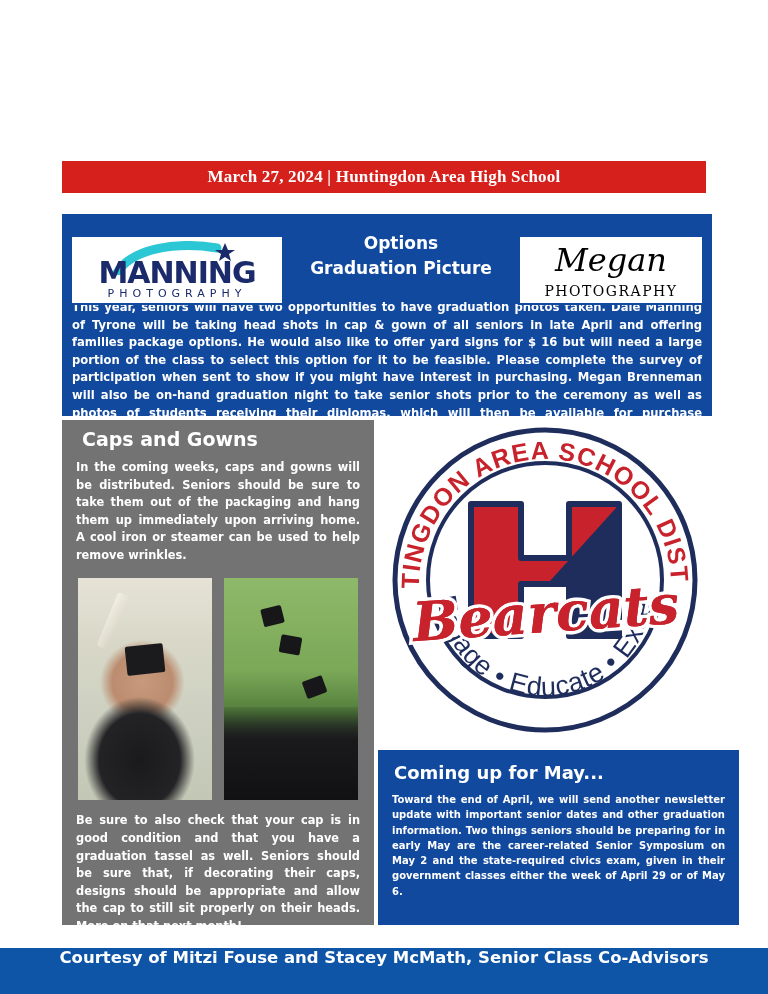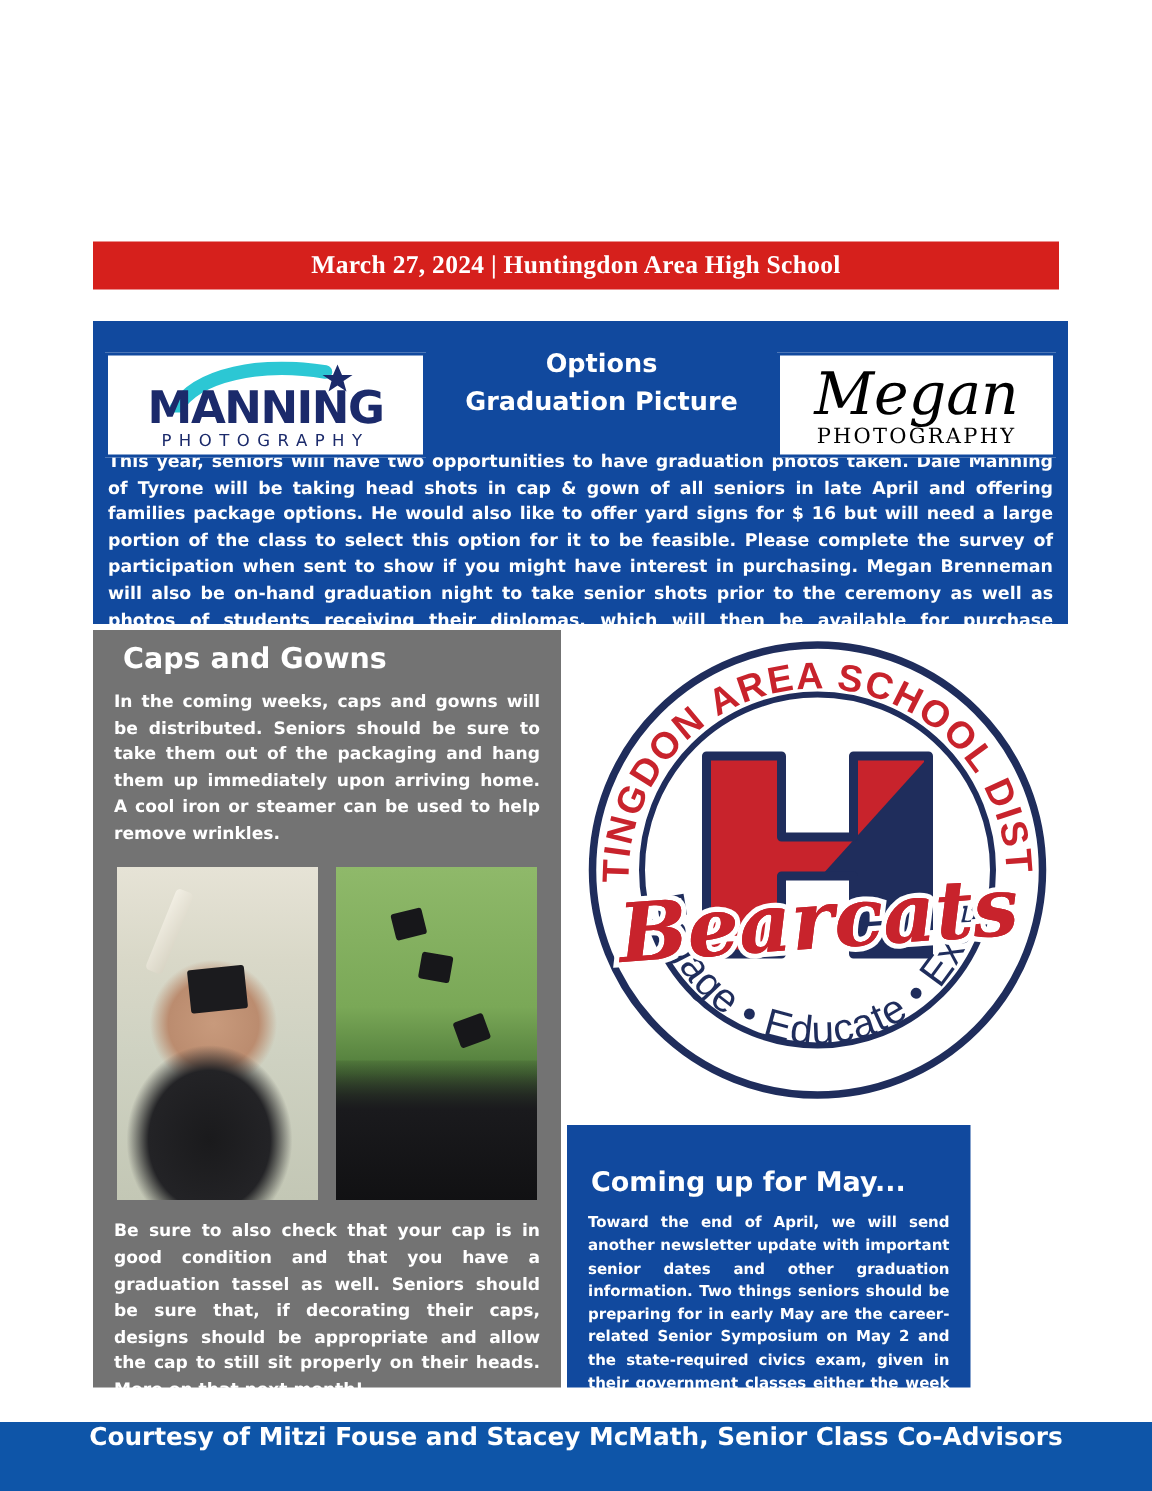--- a/index.html
+++ b/index.html
@@ -234,23 +234,23 @@
     left: 378px; top: 420px;
     width: 334px; height: 320px;
     background: #ffffff;
   }
   .seal-svg { display: block; width: 320px; height: 320px; margin: 0 auto; }
 
   
   .may-panel {
     position: absolute;
     left: 378px; top: 750px;
-    width: 269px; height: 175px;
+    width: 361px; height: 175px;
     background: #11499e;
-    padding: 28px 14px;
+    padding: 12px 14px;
   }
   .may-title {
     color: #ffffff;
     font-family: "DejaVu Sans", sans-serif;
     font-weight: bold;
     font-size: 18px;
     margin: 0 0 9px 2px;
   }
   .may-text {
     color: #ffffff;
@@ -293,21 +293,21 @@
     font-family: "DejaVu Sans", sans-serif;
     font-size: 11px; color: #1b2a6b; letter-spacing: 5px;
   }
   .swoosh { position: absolute; left: 38px; top: 0; width: 130px; height: 34px; }
 
   .megan-wrap { position: relative; width: 180px; height: 62px; }
   .megan-word {
     position: absolute; left: 0; top: 2px; width: 100%;
     text-align: center;
     font-family: "DejaVu Serif", serif;
-    font-style: italic; font-size: 39px; color: #000000;
+    font-style: italic; font-size: 32px; color: #000000;
   }
   .megan-sub {
     position: absolute; left: 0; bottom: 2px; width: 100%;
     text-align: center;
     font-family: "DejaVu Serif", serif;
     font-size: 14px; color: #000000; letter-spacing: 1.5px;
   }
 </style>
 </head>
 <body>

